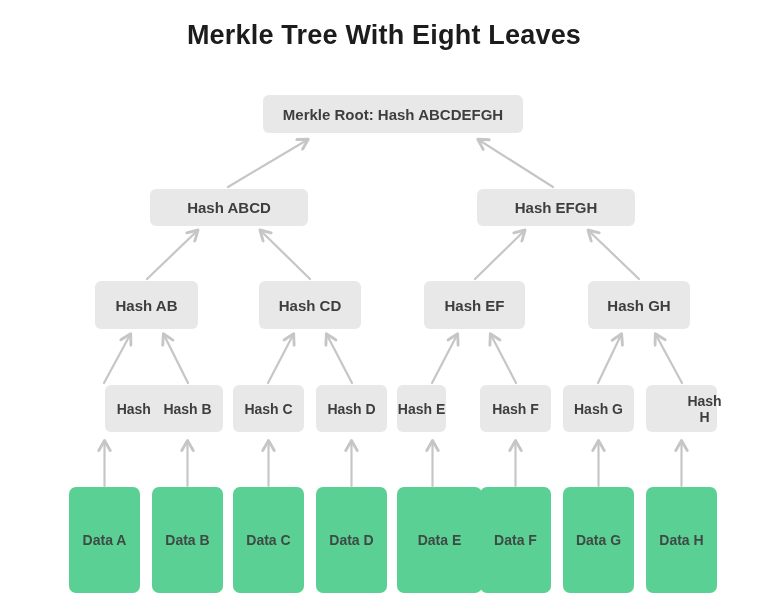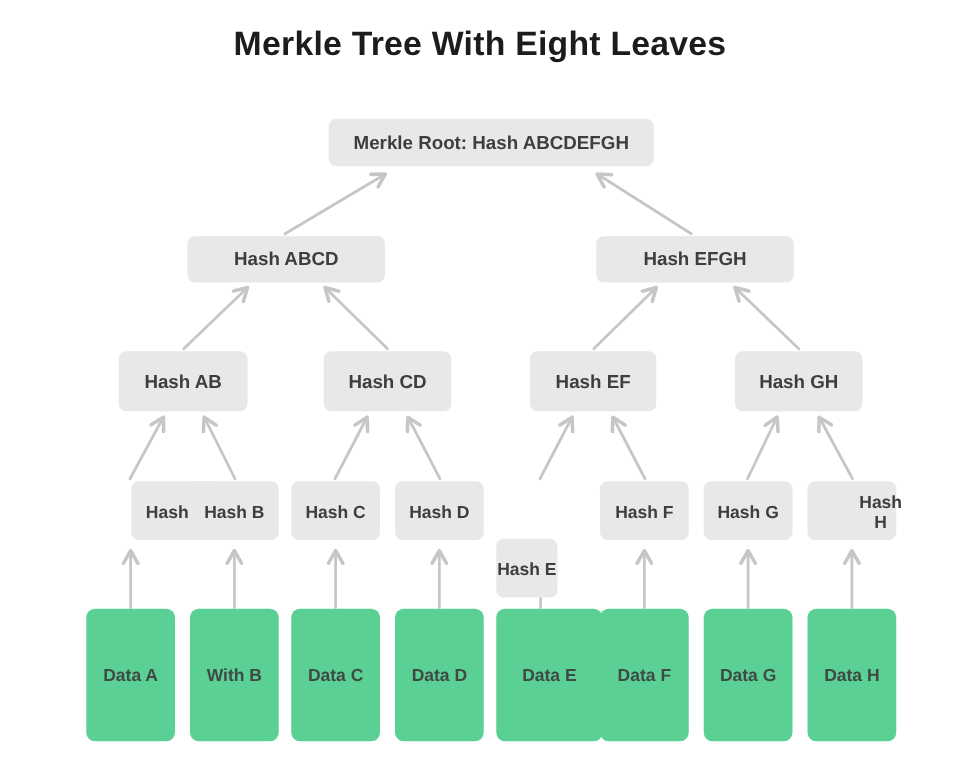--- a/index.html
+++ b/index.html
@@ -109,27 +109,27 @@
 
   <div class="node gray" style="left:95px;  top:281px; width:103px; height:48px;">Hash AB</div>
   <div class="node gray" style="left:259px; top:281px; width:102px; height:48px;">Hash CD</div>
   <div class="node gray" style="left:424px; top:281px; width:101px; height:48px;">Hash EF</div>
   <div class="node gray" style="left:588px; top:281px; width:102px; height:48px;">Hash GH</div>
 
   <div class="node gray small" style="left:69px;  top:385px; width:71px; height:47px;margin-left:36px;">Hash A</div>
   <div class="node gray small" style="left:152px; top:385px; width:71px; height:47px;">Hash B</div>
   <div class="node gray small" style="left:233px; top:385px; width:71px; height:47px;">Hash C</div>
   <div class="node gray small" style="left:316px; top:385px; width:71px; height:47px;">Hash D</div>
-  <div class="node gray small" style="left:397px; top:385px; width:49px; height:47px;margin-top:46px;">Hash E</div>
+  <div class="node gray small" style="left:397px; top:385px; width:49px; height:47px;">Hash E</div>
   <div class="node gray small" style="left:480px; top:385px; width:71px; height:47px;">Hash F</div>
   <div class="node gray small" style="left:563px; top:385px; width:71px; height:47px;">Hash G</div>
   <div class="node gray small" style="left:646px; top:385px; width:71px; height:47px;padding-left:46px;">Hash H</div>
 
   <div class="node leaf" style="left:69px;  top:487px; width:71px; height:106px;">Data A</div>
-  <div class="node leaf" style="left:152px; top:487px; width:71px; height:106px;">With B</div>
+  <div class="node leaf" style="left:152px; top:487px; width:71px; height:106px;">Data B</div>
   <div class="node leaf" style="left:233px; top:487px; width:71px; height:106px;">Data C</div>
   <div class="node leaf" style="left:316px; top:487px; width:71px; height:106px;">Data D</div>
   <div class="node leaf" style="left:397px; top:487px; width:85px; height:106px;">Data E</div>
   <div class="node leaf" style="left:480px; top:487px; width:71px; height:106px;">Data F</div>
   <div class="node leaf" style="left:563px; top:487px; width:71px; height:106px;">Data G</div>
   <div class="node leaf" style="left:646px; top:487px; width:71px; height:106px;">Data H</div>
 
 </div>
 
 </body></html>

